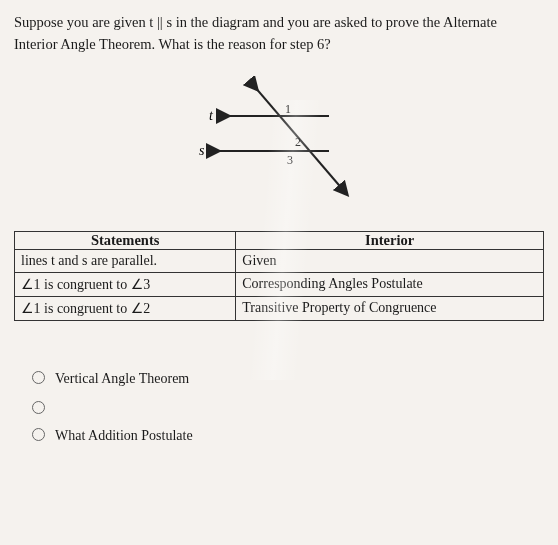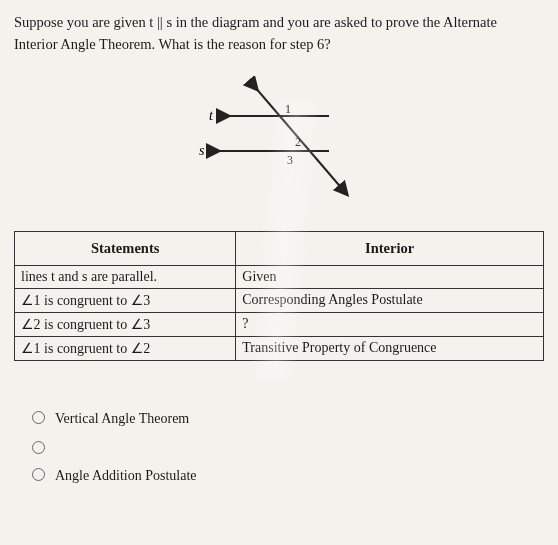--- a/index.html
+++ b/index.html
@@ -26,21 +26,21 @@
       display: block;
     }
     .proof-table {
       border-collapse: collapse;
       width: 100%;
       margin-bottom: 50px;
       font-size: 14px;
     }
     .proof-table th {
       border: 1px solid #333;
-      padding: 8px 8px;
+      padding: 0 8px;
       font-weight: bold;
       text-align: center;
       font-size: 14.5px;
     }
     .proof-table td {
       border: 1px solid #333;
       padding: 3px 6px;
       text-align: left;
       font-size: 14px;
       margin-left: 12px;
@@ -111,37 +111,33 @@
   <tbody>
     <tr>
       <td><span>lines t and s are parallel.</span></td>
       <td>Given</td>
     </tr>
     <tr>
       <td>∠1 is congruent to ∠3</td>
       <td>Corresponding Angles Postulate</td>
     </tr>
     <tr>
-      <td>∠2 is congruent to ∠3</td>
-      <td>?</td>
-    </tr>
-    <tr>
       <td>∠1 is congruent to ∠2</td>
       <td>Transitive Property of Congruence</td>
     </tr>
   </tbody>
 </table>
 
 <div class="options">
   <div class="option">
     <span class="radio"></span>
     <span>Vertical Angle Theorem</span>
   </div>
   <div class="option">
     <span class="radio"></span>
   </div>
   <div class="option">
     <span class="radio"></span>
-    <span>Angle Addition Postulate</span>
+    <span>What Addition Postulate</span>
   </div>
 </div>
 
 <div class="glare"></div>
 
 </body></html>

